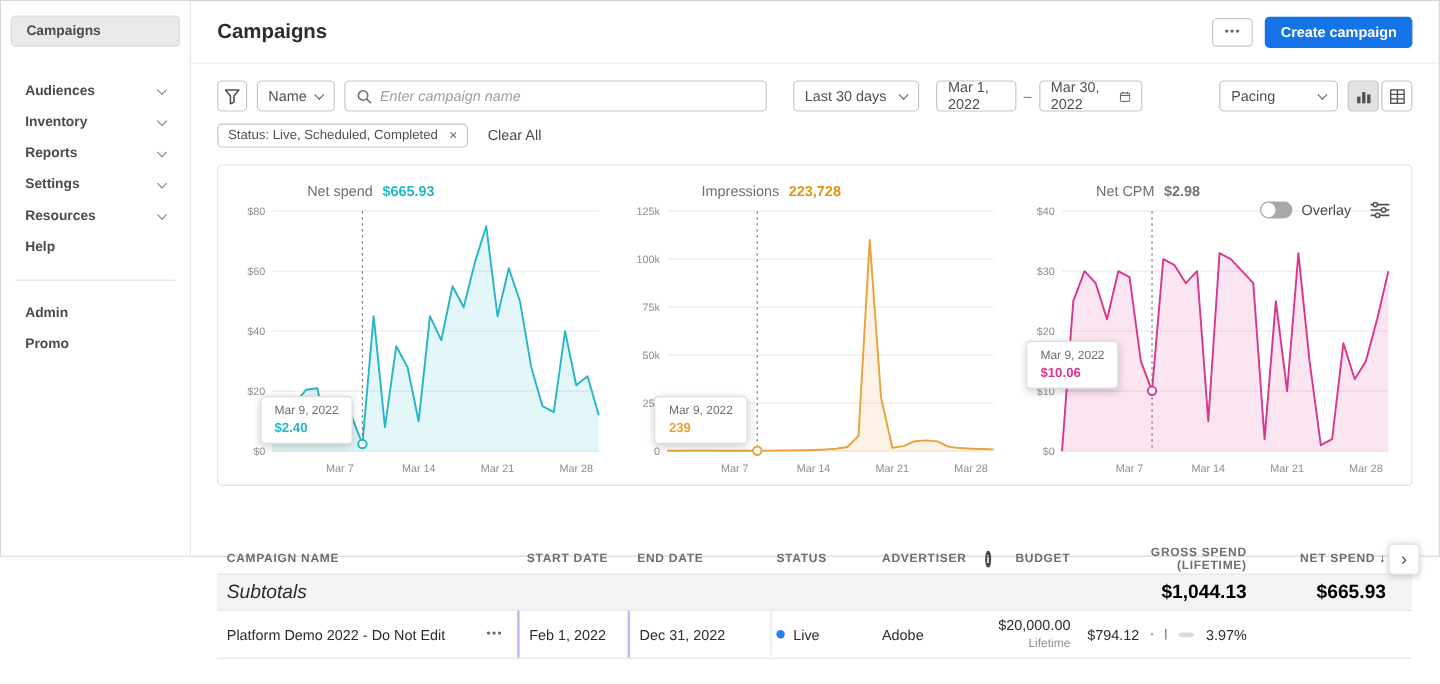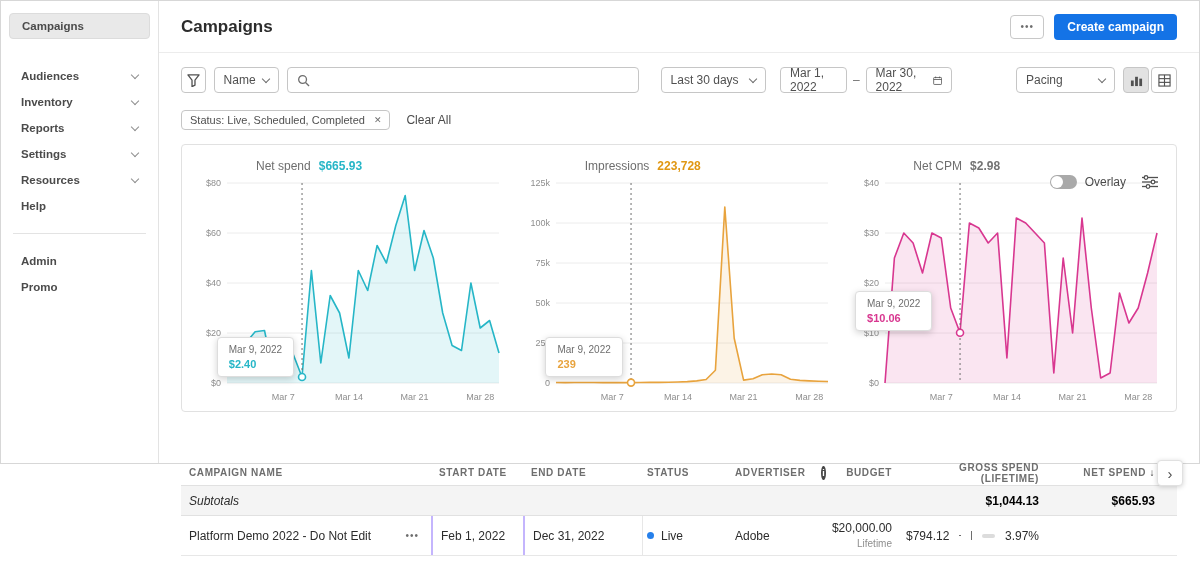--- a/index.html
+++ b/index.html
@@ -24,21 +24,21 @@
     padding:0 22px; border-bottom:1px solid #ececec; }
   .page-title { font-size:17px; font-weight:bold; color:#2c2c2c; }
   .topbar-right { display:flex; align-items:center; gap:10px; }
   .more-btn { min-width:34px; height:24px; border:1px solid #c8c8c8; border-radius:4px; background:#fff;
     display:flex; align-items:center; justify-content:center; color:#6e6e6e; font-size:10px;
     letter-spacing:1px; cursor:pointer; }
   .create-btn { background:#1473e6; color:#fff; font-size:12px; font-weight:bold; border:none;
     border-radius:4px; padding:6px 13px; cursor:pointer; }
 
   
-  .filter-row { display:flex; align-items:center; gap:8px; margin:14px 22px 7px; height:26px;border-radius:11px; }
+  .filter-row { display:flex; align-items:center; gap:8px; margin:14px 22px 0; height:26px;border-radius:11px; }
   .ctl { height:26px; border:1px solid #c6c6c6; border-radius:4px; background:#fff;
     display:flex; align-items:center; gap:7px; padding:0 9px; font-size:12px; color:#505050; cursor:pointer; }
   .icon-btn { width:30px; justify-content:center; padding:0; }
   .search-box { flex:0 0 352px; cursor:text; }
   .search-box input { border:none; outline:none; flex:1; font-size:12px; color:#2c2c2c;
     font-family:"Liberation Sans", sans-serif; background:transparent; }
   .search-box input::placeholder { color:#9e9e9e; font-style:italic; }
   .sel-chev { width:6px; height:6px; border-right:1.5px solid #6e6e6e; border-bottom:1.5px solid #6e6e6e;
     transform:rotate(45deg); margin-top:-3px; margin-left:auto; }
   .date-group { display:flex; align-items:center; gap:6px; margin-left:6px; }
@@ -75,21 +75,21 @@
   .table-wrap { margin:48px 22px 0; position:relative; }
   .t-row { display:grid; grid-template-columns:250px 92px 120px 88px 95px 80px 145px 1fr; align-items:center; }
   .t-head { height:26px; border-bottom:1px solid #e1e1e1; }
   .t-head .hc { font-size:10px; font-weight:bold; color:#6e6e6e; letter-spacing:0.6px; cursor:pointer; }
   .hc.right { text-align:right; }
   .pad-l8 { padding-left:8px; } .pad-l4 { padding-left:4px; }
   .pr12 { padding-right:12px; } .pr14 { padding-right:14px; } .pr22 { padding-right:22px; }
   .adv-head { display:flex; align-items:center; gap:16px; }
   .info-dot { width:14px; height:14px; border-radius:50%; background:#464646; color:#fff; font-size:9px;
     font-weight:bold; display:inline-flex; align-items:center; justify-content:center; font-style:normal; cursor:pointer; }
-  .subtotal-row { height:30px; background:#f4f4f4; border-bottom:1px solid #e1e1e1; font-size:12px; }
+  .subtotal-row { height:30px; background:#f4f4f4; border-bottom:1px solid #e1e1e1; font-size:16px; }
   .subtotal-label { font-style:italic; color:#2c2c2c; }
   .bold { font-weight:bold; }
   .right { text-align:right; }
   .data-row { height:40px; background:#fff; border-bottom:1px solid #e7e7e7; font-size:12px; color:#2c2c2c; }
   .cell { height:100%; display:flex; align-items:center; }
   .name-cell { justify-content:space-between; padding:0 12px 0 8px; }
   .row-more { color:#6e6e6e; font-size:10px; letter-spacing:1px; cursor:pointer; }
   .bordered-left { border-left:2px solid #c4b5fd; }
   .bordered-right { border-right:1px solid #e7e7e7; }
   .status-cell { gap:7px; padding-left:4px; }
@@ -167,20 +167,21 @@
       </div>
       <div class="ctl" style="width:72px;">
         <span>Name</span>
         <span class="sel-chev"></span>
       </div>
       <div class="ctl search-box">
         <svg width="13" height="13" viewBox="0 0 14 14">
           <circle cx="6" cy="6" r="4.2" fill="none" stroke="#6e6e6e" stroke-width="1.4"></circle>
           <line x1="9.2" y1="9.2" x2="13" y2="13" stroke="#6e6e6e" stroke-width="1.4"></line>
         </svg>
+        <input type="text" placeholder="Enter campaign name" style="">
       </div>
       <div class="ctl" style="width:126px; margin-left:14px;">
         <span>Last 30 days</span>
         <span class="sel-chev"></span>
       </div>
       <div class="date-group">
         <div class="ctl">
           <span>Mar 1, 2022</span>
         </div>
         <span style="font-size:12px;color:#6e6e6e;">–</span>

